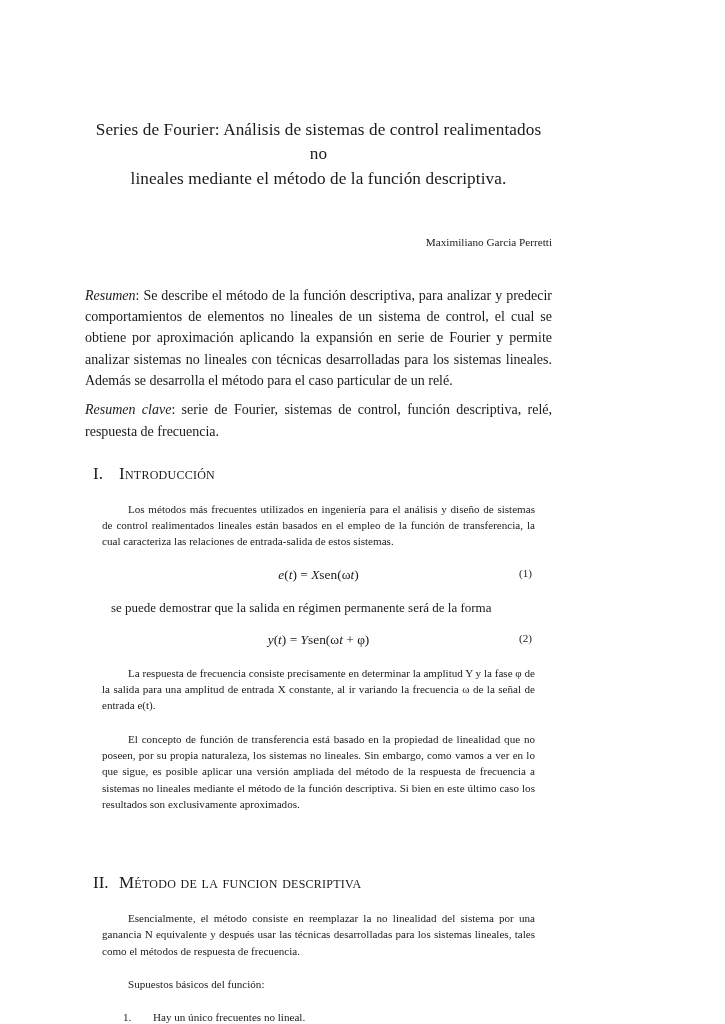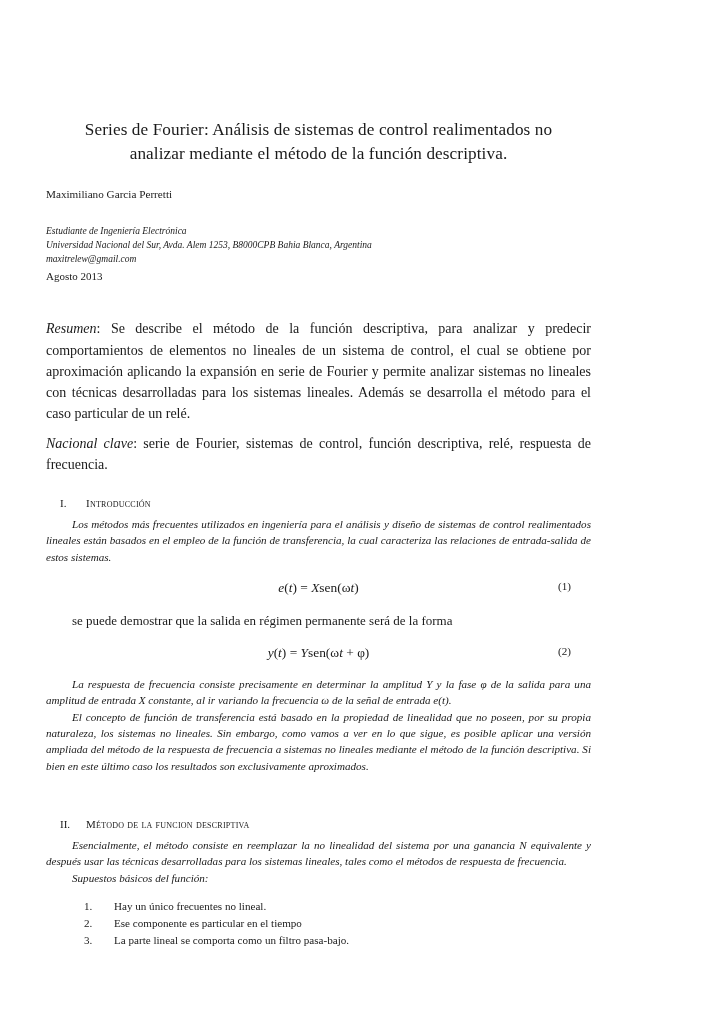--- a/index.html
+++ b/index.html
@@ -14,36 +14,36 @@
     overflow: hidden;
     font-family: "Liberation Serif", "DejaVu Serif", serif;
     color: #1a1a1a;
     -webkit-font-smoothing: antialiased;
   }
   .page {
     position: relative;
     width: 637px;
     height: 1024px;
     box-sizing: border-box;
-    padding: 0 46px;
+    padding: 0 85px;
   }
 
   
   .title-block { padding-top: 118px; }
   .doc-title {
     font-size: 17.2px;
     line-height: 1.42;
     text-align: center;
     font-weight: normal;
     margin: 0;
     letter-spacing: 0.1px;
   }
   .doc-title .tl { display: block; }
 
-  .author-block { margin-top: 20px; text-align: left; }
+  .author-block { margin-top: 44px; text-align: right; }
   .author-name {
     font-size: 11.2px;
     line-height: 1.4;
     margin: 0;
   }
   .affiliation {
     margin-top: 21px;
     font-size: 9.5px;
     font-style: italic;
     line-height: 1.52;
@@ -65,42 +65,41 @@
     text-align: justify;
   }
   .abstract p { margin: 0 0 8px 0; }
   .abstract .lead {
     font-style: italic;
   }
 
   
   .section { margin-top: 22px; }
   .section-heading {
-    font-size: 11px;
+    font-size: 17px;
     font-weight: normal;
-    margin: 0 0 7px 14px;
+    margin: 0 0 7px 8px;
     white-space: nowrap;
   }
   .section-heading .num {
     display: inline-block;
     width: 26px;
     font-variant: normal;
     text-transform: none;
   }
   .section-heading .ttl {
     font-variant: small-caps;
     letter-spacing: 0.25px;
   }
 
   .body-text {
     font-size: 11.1px;
     line-height: 1.47;
     text-align: justify;
-    margin: 0;
-    font-style: italic;
+    margin: 17px;
   }
   .body-text.indent { text-indent: 26px; }
   .body-text.tight { margin-top: 0; }
 
   
   .equation-row {
     display: flex;
     align-items: baseline;
     margin: 15px 0 15px 0;
     position: relative;
@@ -150,37 +149,31 @@
   .gap-lg { height: 22px; }
 </style>
 </head>
 <body>
 
 <div class="page">
 
   <div class="title-block">
     <h1 class="doc-title">
       <span class="tl">Series de Fourier: Análisis de sistemas de control realimentados no</span>
-      <span class="tl">analizar mediante el método de la función descriptiva.</span>
+      <span class="tl">lineales mediante el método de la función descriptiva.</span>
     </h1>
 
     <div class="author-block">
       <p class="author-name">Maximiliano Garcia Perretti</p>
-      <div class="affiliation">
-        <span class="ln">Estudiante de Ingeniería Electrónica</span>
-        <span class="ln">Universidad Nacional del Sur, Avda. Alem 1253, B8000CPB Bahia Blanca, Argentina</span>
-        <span class="ln">maxitrelew@gmail.com</span>
-        <span class="date-line">Agosto 2013</span>
-      </div>
     </div>
   </div>
 
   <div class="abstract">
     <p><span class="lead">Resumen</span><span>: Se describe el método de la función descriptiva, para analizar y predecir comportamientos de elementos no lineales de un sistema de control, el cual se obtiene por aproximación aplicando la expansión en serie de Fourier y permite analizar sistemas no lineales con técnicas desarrolladas para los sistemas lineales. Además se desarrolla el método para el caso particular de un relé.</span></p>
-    <p><span class="lead">Nacional clave</span><span>: serie de Fourier, sistemas de control, función descriptiva, relé, respuesta de frecuencia.</span></p>
+    <p><span class="lead">Resumen clave</span><span>: serie de Fourier, sistemas de control, función descriptiva, relé, respuesta de frecuencia.</span></p>
   </div>
 
   <div class="section">
     <h2 class="section-heading">
       <span class="num">I.</span><span class="ttl">Introducción</span>
     </h2>
 
     <p class="body-text indent">Los métodos más frecuentes utilizados en ingeniería para el análisis y diseño de sistemas de control realimentados lineales están basados en el empleo de la función de transferencia, la cual caracteriza las relaciones de entrada-salida de estos sistemas.</p>
 
     <div class="equation-row">

